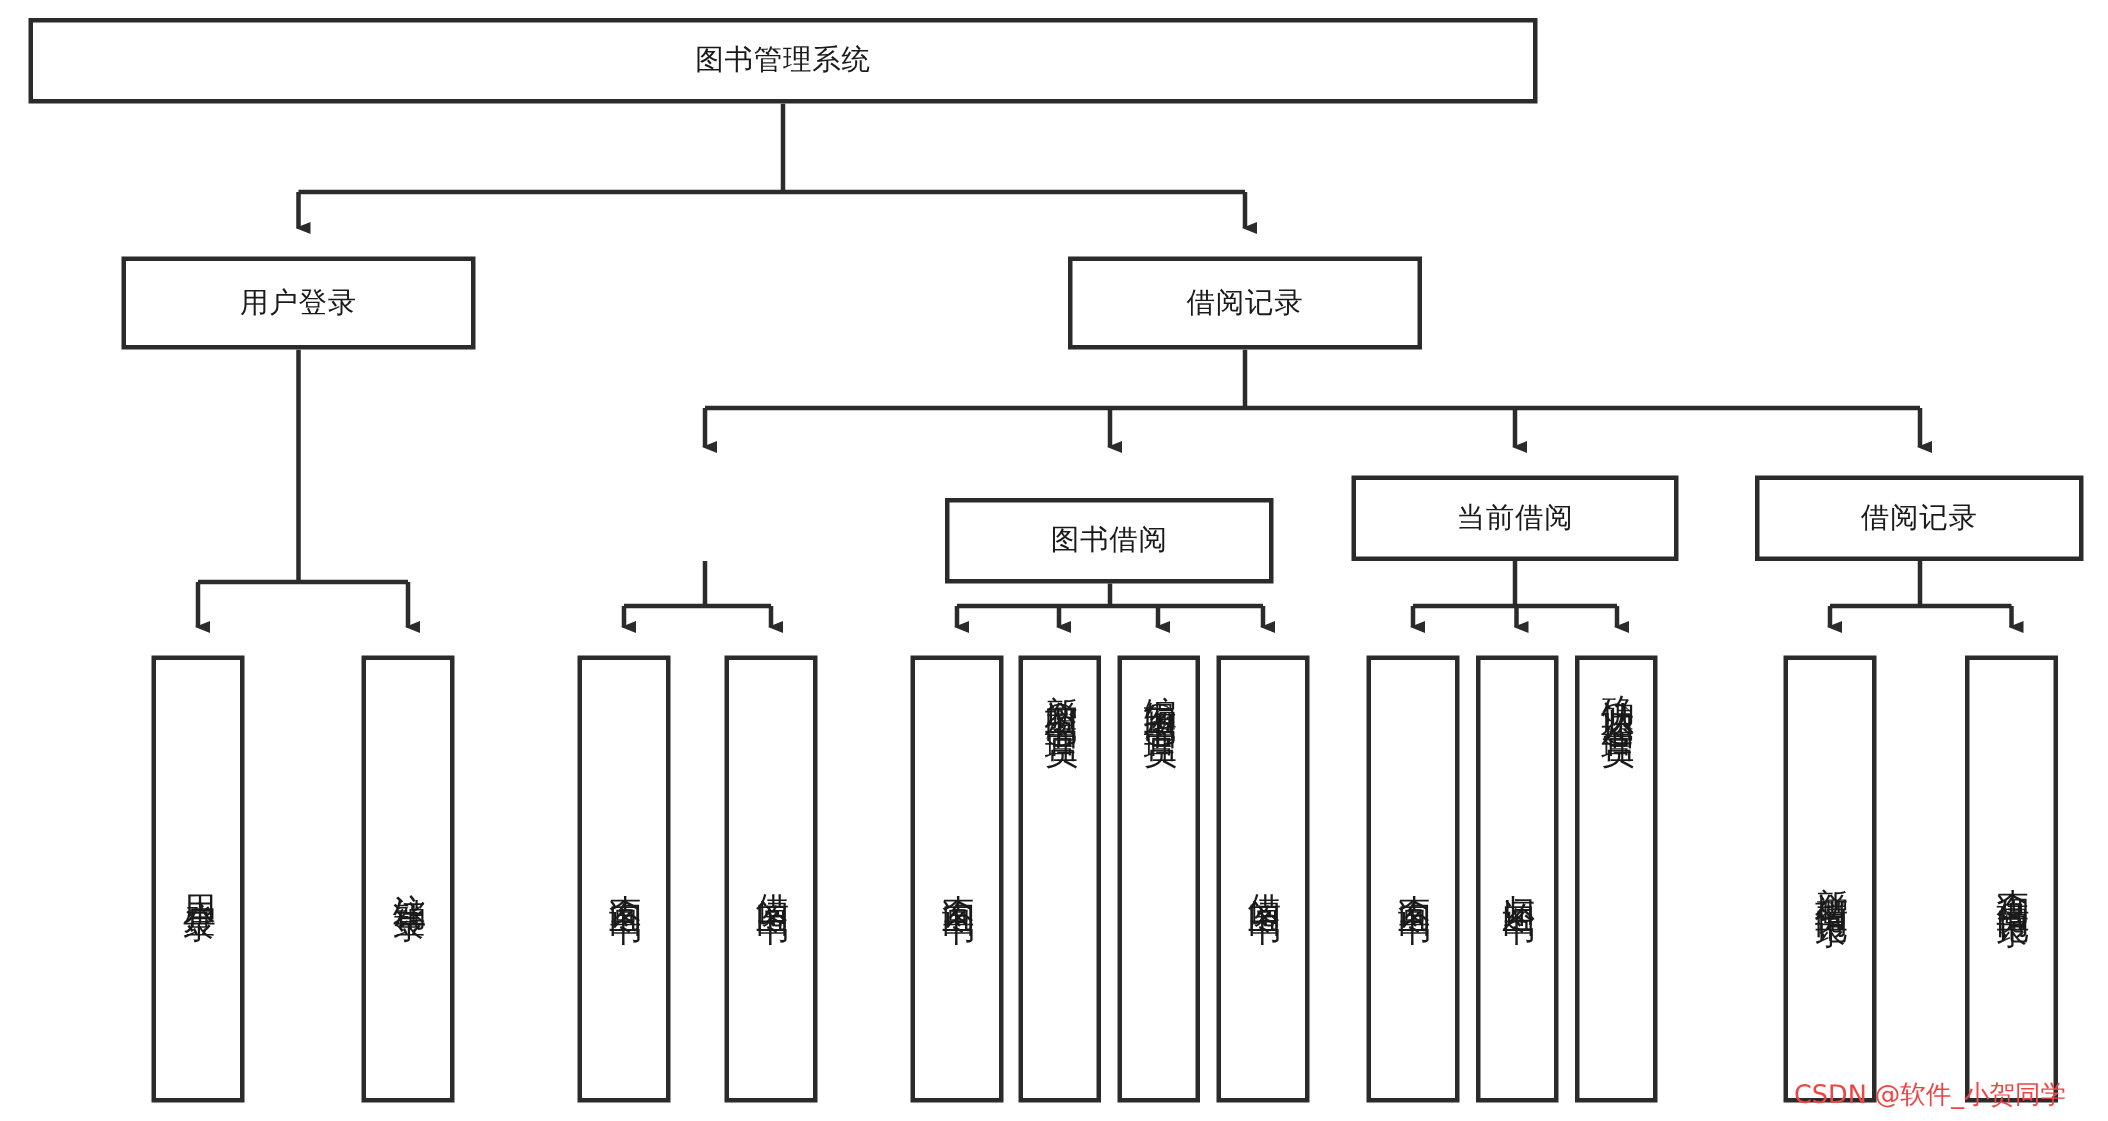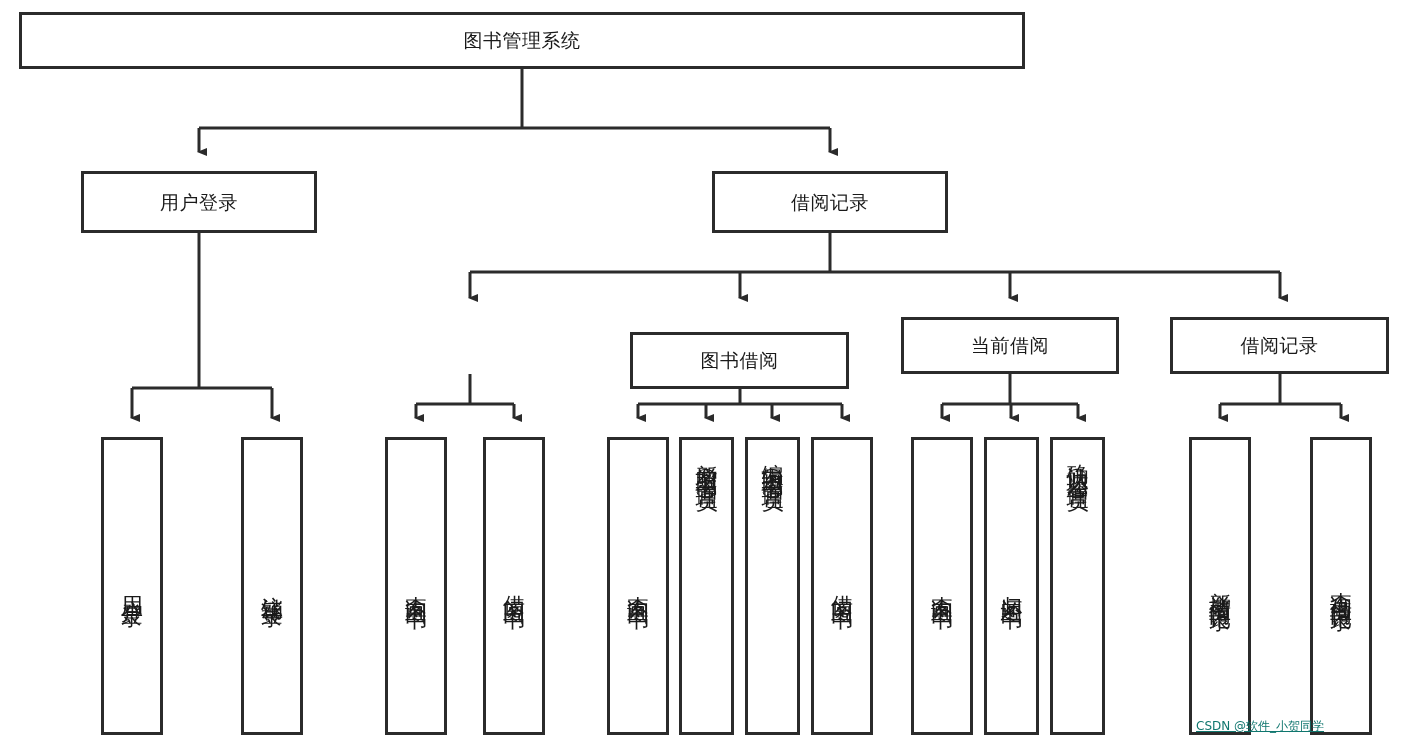--- a/index.html
+++ b/index.html
@@ -56,25 +56,24 @@
     color: #1a1a1a;
     writing-mode: vertical-rl;
     text-orientation: upright;
     letter-spacing: 4px;
     line-height: 1;
     white-space: nowrap;
   }
   .watermark {
     position: absolute;
     font-family: "DejaVu Sans", sans-serif;
-    font-size: 12px;
-    color: #0f766e;
+    font-size: 17px;
+    color: #ef4444;
     white-space: nowrap;
     pointer-events: none;
-    text-decoration: underline;
   }
 </style>
 </head>
 <body>
 
 <div id="diagram-root">
 
   <svg id="flow-svg" viewBox="0 0 1405 747" xmlns="http://www.w3.org/2000/svg">
     <defs>
       <marker id="arrowhead" markerWidth="10" markerHeight="10" refX="4" refY="8" orient="auto" markerUnits="userSpaceOnUse">

